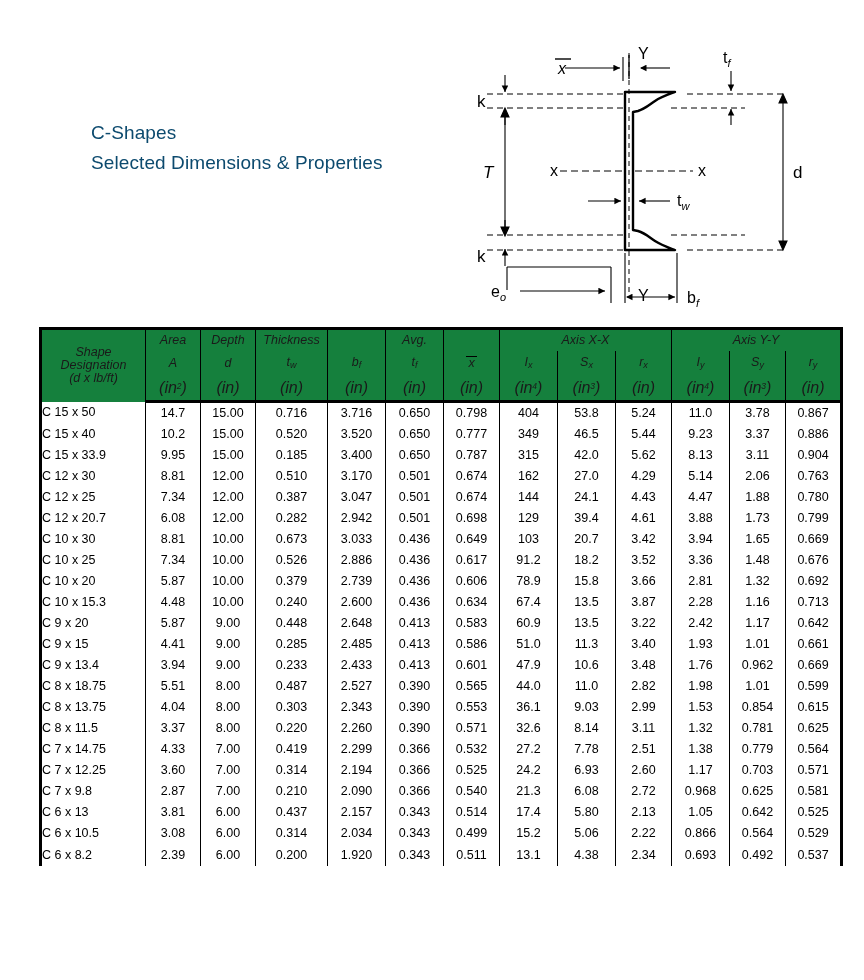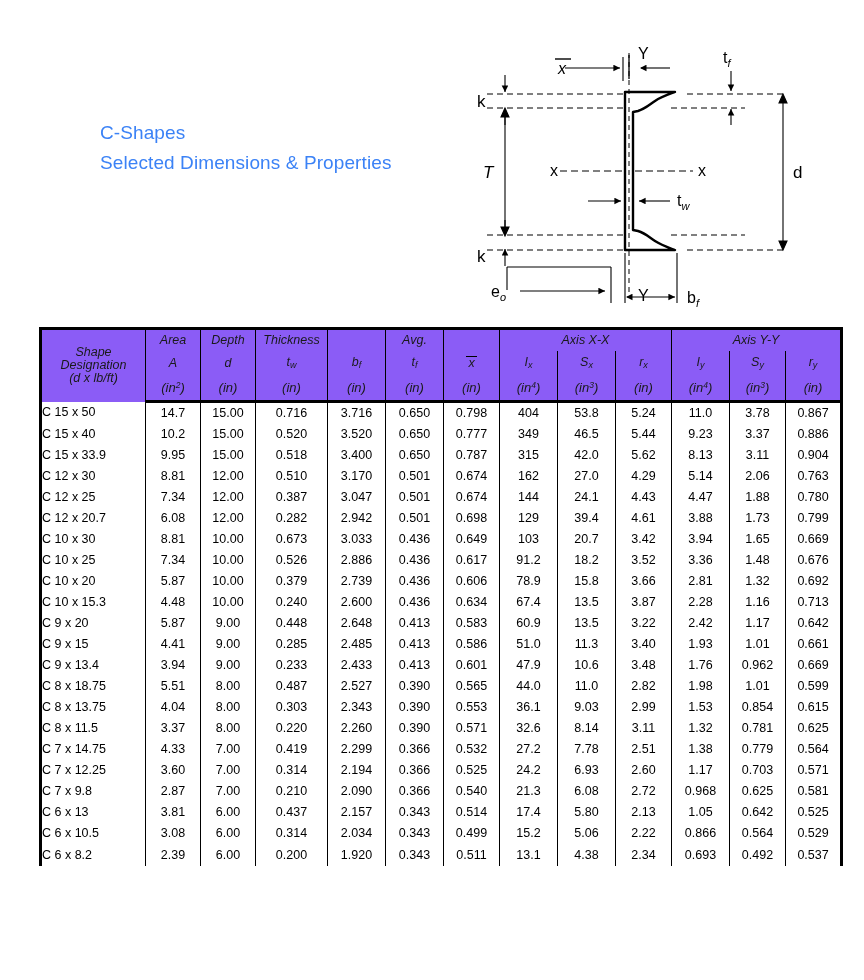--- a/index.html
+++ b/index.html
@@ -12,25 +12,25 @@
     height: 980px;
     position: relative;
     font-family: "Liberation Sans", sans-serif;
     color: #000000;
     overflow: hidden;
   }
 
   
   #title-block {
     position: absolute;
-    left: 100px;
+    left: 91px;
     top: 118px;
     font-size: 19px;
     line-height: 30px;
-    color: #3b82f6;
+    color: #0c4a6e;
     letter-spacing: 0.1px;
   }
   #title-block div { white-space: nowrap; }
 
   
   #diagram {
     position: absolute;
     left: 455px;
     top: 35px;
     width: 375px;
@@ -52,21 +52,21 @@
   }
   table#prop-table td, table#prop-table th {
     padding: 0;
     margin: 0;
     font-weight: normal;
     vertical-align: middle;
   }
 
   
   thead tr th {
-    background: #8b5cf6;
+    background: #15803d;
     border-right: 1px solid #000;
     font-style: italic;
     font-size: 12.5px;
     font-weight: bold;
     text-align: center;
     color: #1a1a1a;
     height: 22px;
     line-height: 1.05;
   }
   thead tr.grp-row th { height: 21px; }
@@ -105,21 +105,21 @@
 
   
   .sub { font-size: 9px; vertical-align: -2px; font-style: italic; }
   .sup { font-size: 8.5px; vertical-align: 4px; font-style: italic; }
   .ovb {
     display: inline-block;
     border-top: 1.5px solid #000;
     padding: 0 2px;
     line-height: 1.05;
   }
-  .unit { font-size: 13px; margin-top: 48px; }
+  .unit { font-size: 16px; margin-top: 48px; }
 </style>
 </head>
 <body>
 
 <div id="title-block">
   <div>C-Shapes</div>
   <div>Selected Dimensions &amp; Properties</div>
 </div>
 
 <div id="diagram">
@@ -333,21 +333,21 @@
           <td>46.5</td>
           <td>5.44</td>
           <td>9.23</td>
           <td>3.37</td>
           <td>0.886</td>
         </tr>
         <tr>
           <td class="shape-cell">C 15 x 33.9</td>
           <td>9.95</td>
           <td>15.00</td>
-          <td>0.518</td>
+          <td>0.185</td>
           <td>3.400</td>
           <td>0.650</td>
           <td>0.787</td>
           <td>315</td>
           <td>42.0</td>
           <td>5.62</td>
           <td>8.13</td>
           <td>3.11</td>
           <td>0.904</td>
         </tr>

